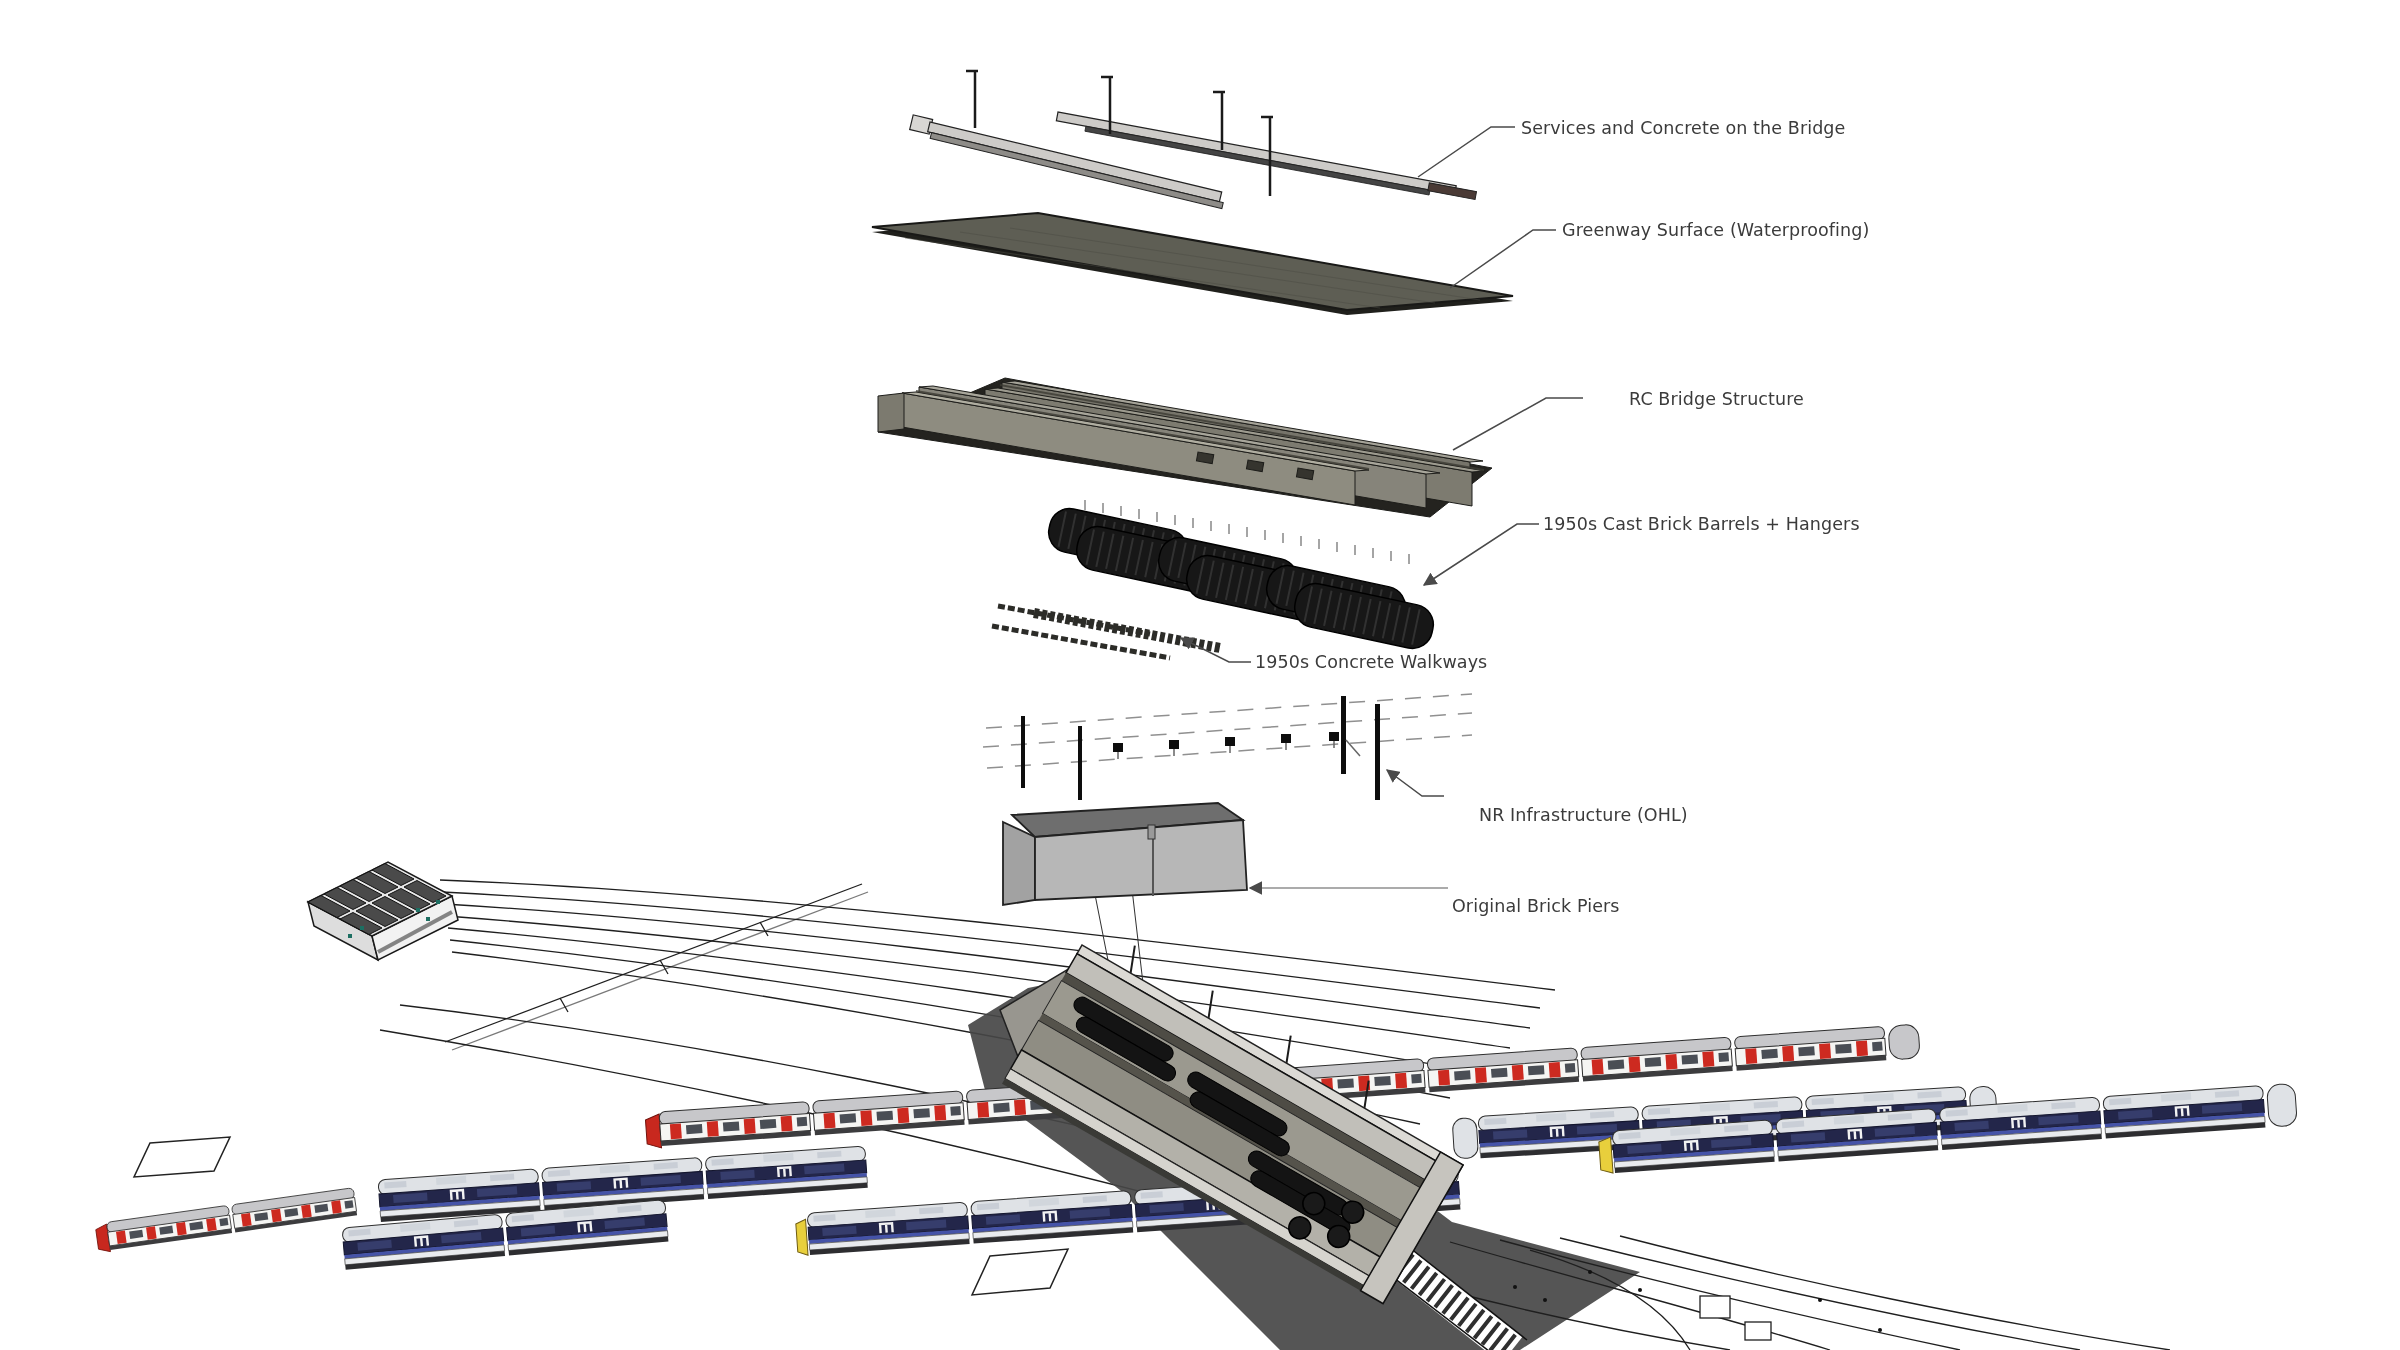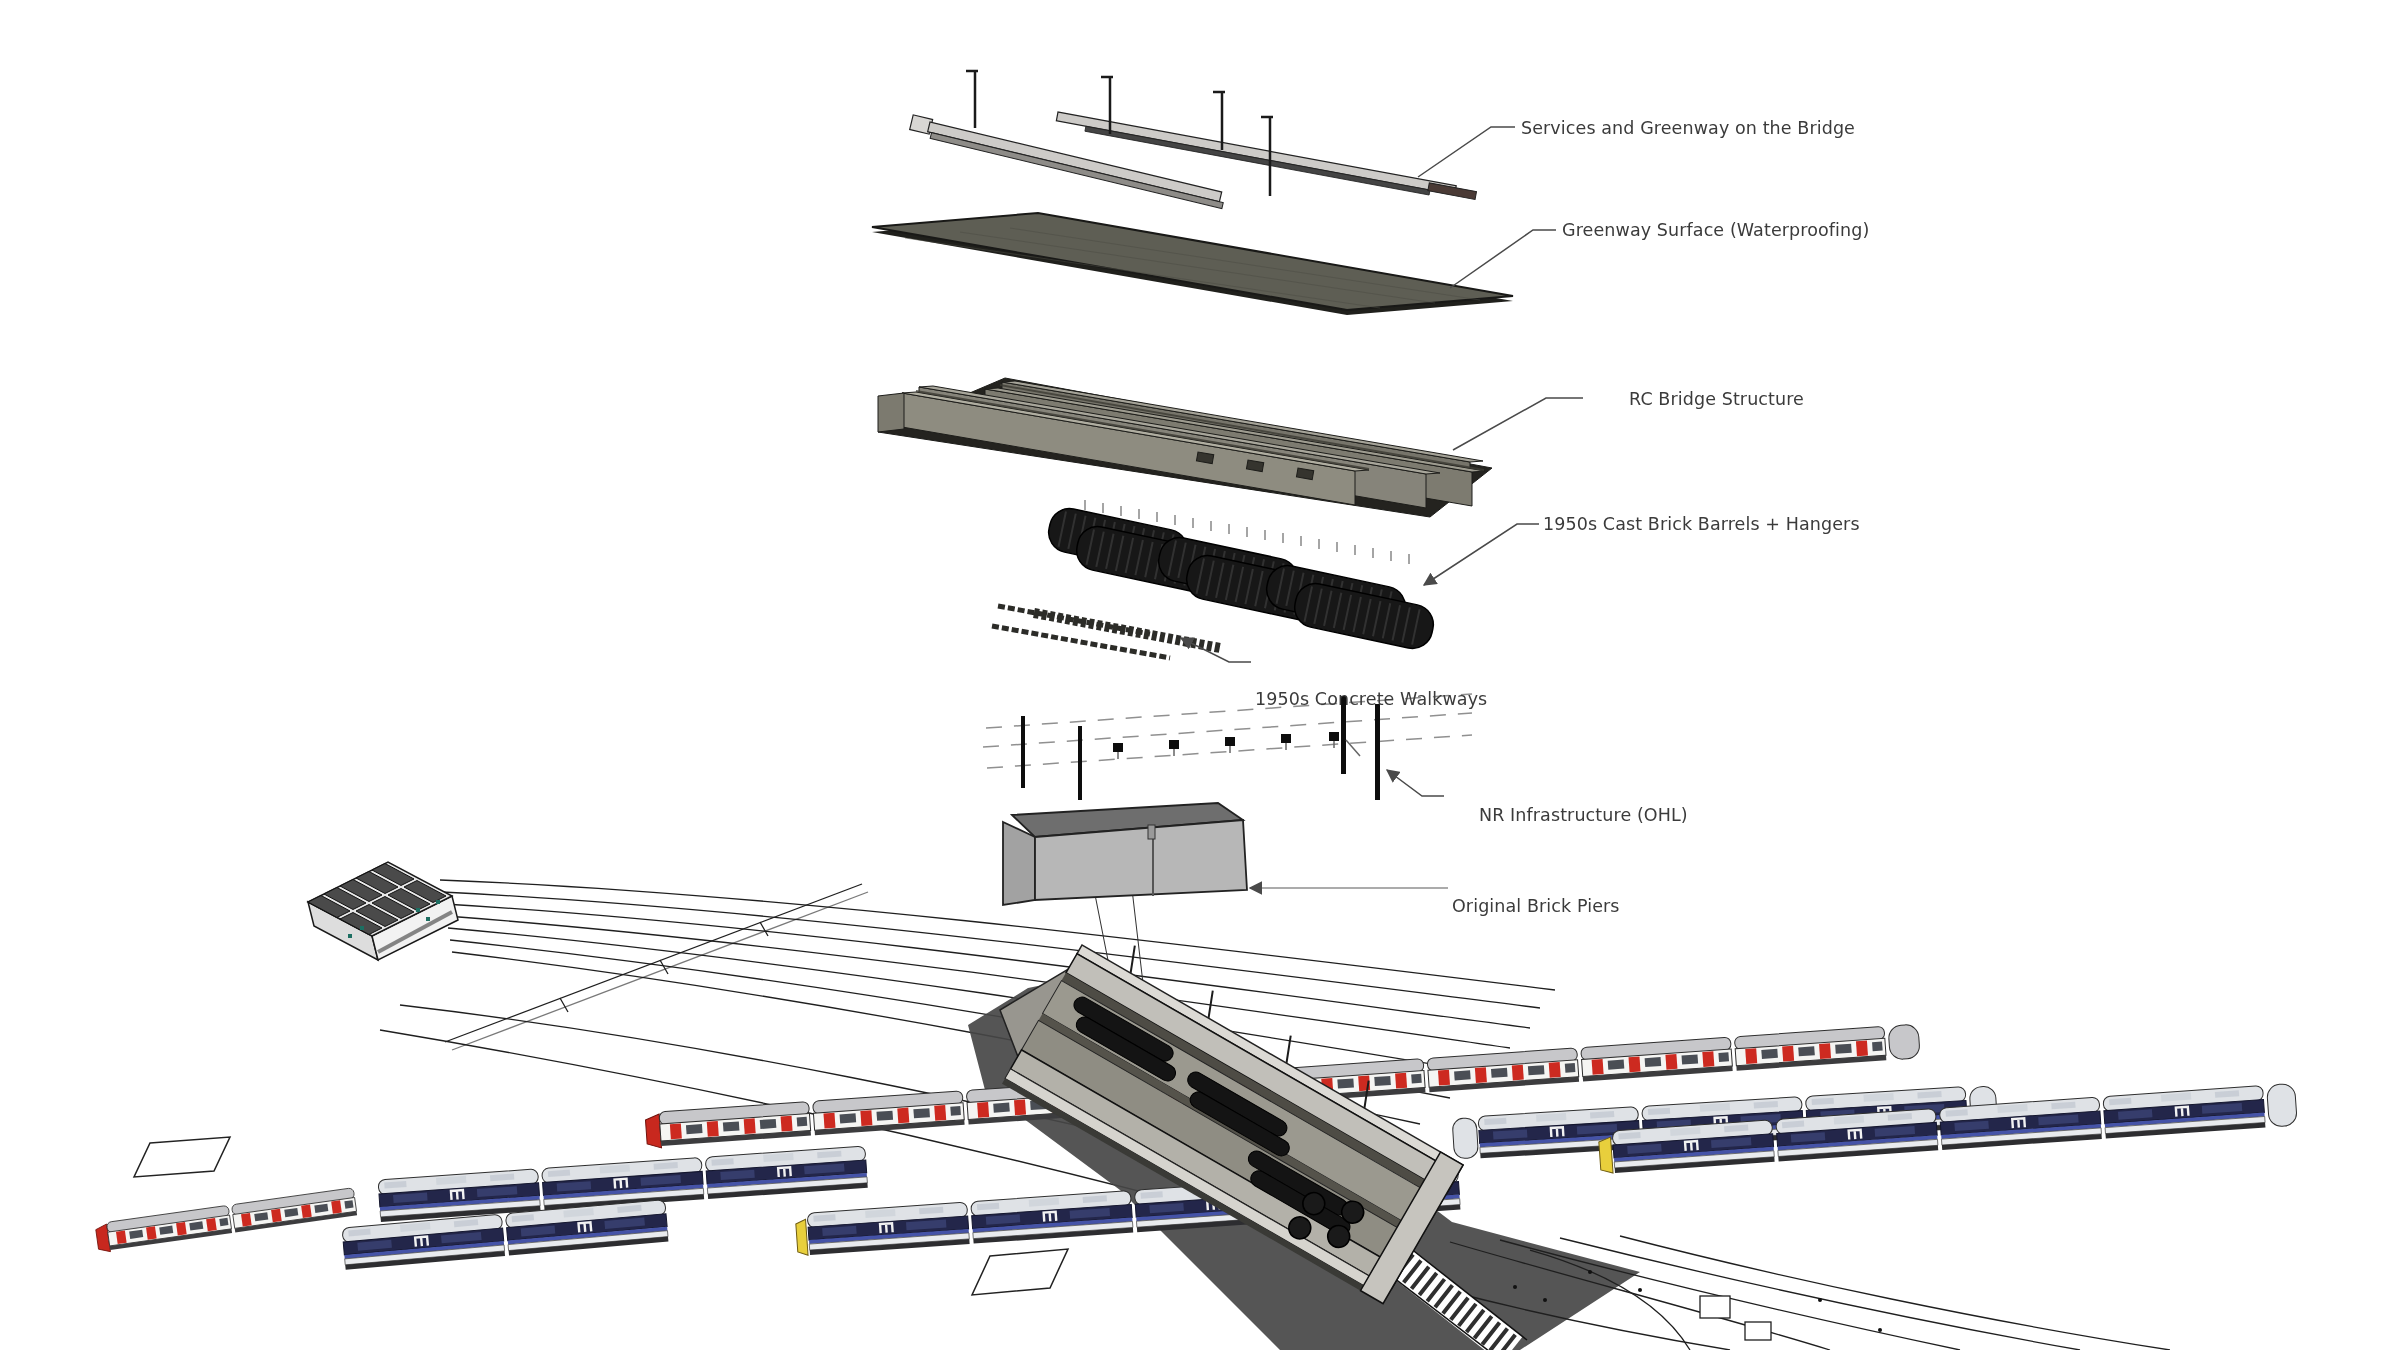--- a/index.html
+++ b/index.html
@@ -287,20 +287,20 @@
     <path d="M1515,127 H1491 L1418,177"></path>
     <path d="M1556,230 H1533 L1450,288"></path>
     <path d="M1583,398 H1546 L1453,450"></path>
     <path d="M1539,524 H1517 L1424,585" marker-end="url(#arrow)"></path>
     <path d="M1251,662 H1229 L1181,638" marker-end="url(#arrow)"></path>
     <path d="M1444,796 H1422 L1387,770" marker-end="url(#arrow)"></path>
     <path d="M1448,888 H1250" stroke="#8f8f8f" marker-end="url(#arrow)"></path>
   </g>
 </svg>
 
-<div class="lbl" style="left:1521px;top:117px;">Services and Greenway on the Bridge</div>
+<div class="lbl" style="left:1521px;top:117px;">Services and Concrete on the Bridge</div>
 <div class="lbl" style="left:1562px;top:219px;">Greenway Surface (Waterproofing)</div>
 <div class="lbl" style="left:1589px;top:388px;margin-left:40px;">RC Bridge Structure</div>
 <div class="lbl" style="left:1543px;top:513px;">1950s Cast Brick Barrels + Hangers</div>
-<div class="lbl" style="left:1255px;top:688px;">1950s Concrete Walkways</div>
+<div class="lbl" style="left:1255px;top:651px;">1950s Concrete Walkways</div>
 <div class="lbl" style="left:1450px;top:804px;margin-left:29px;">NR Infrastructure (OHL)</div>
 <div class="lbl" style="left:1452px;top:895px;">Original Brick Piers</div>
 </div>
 
 </body></html>

